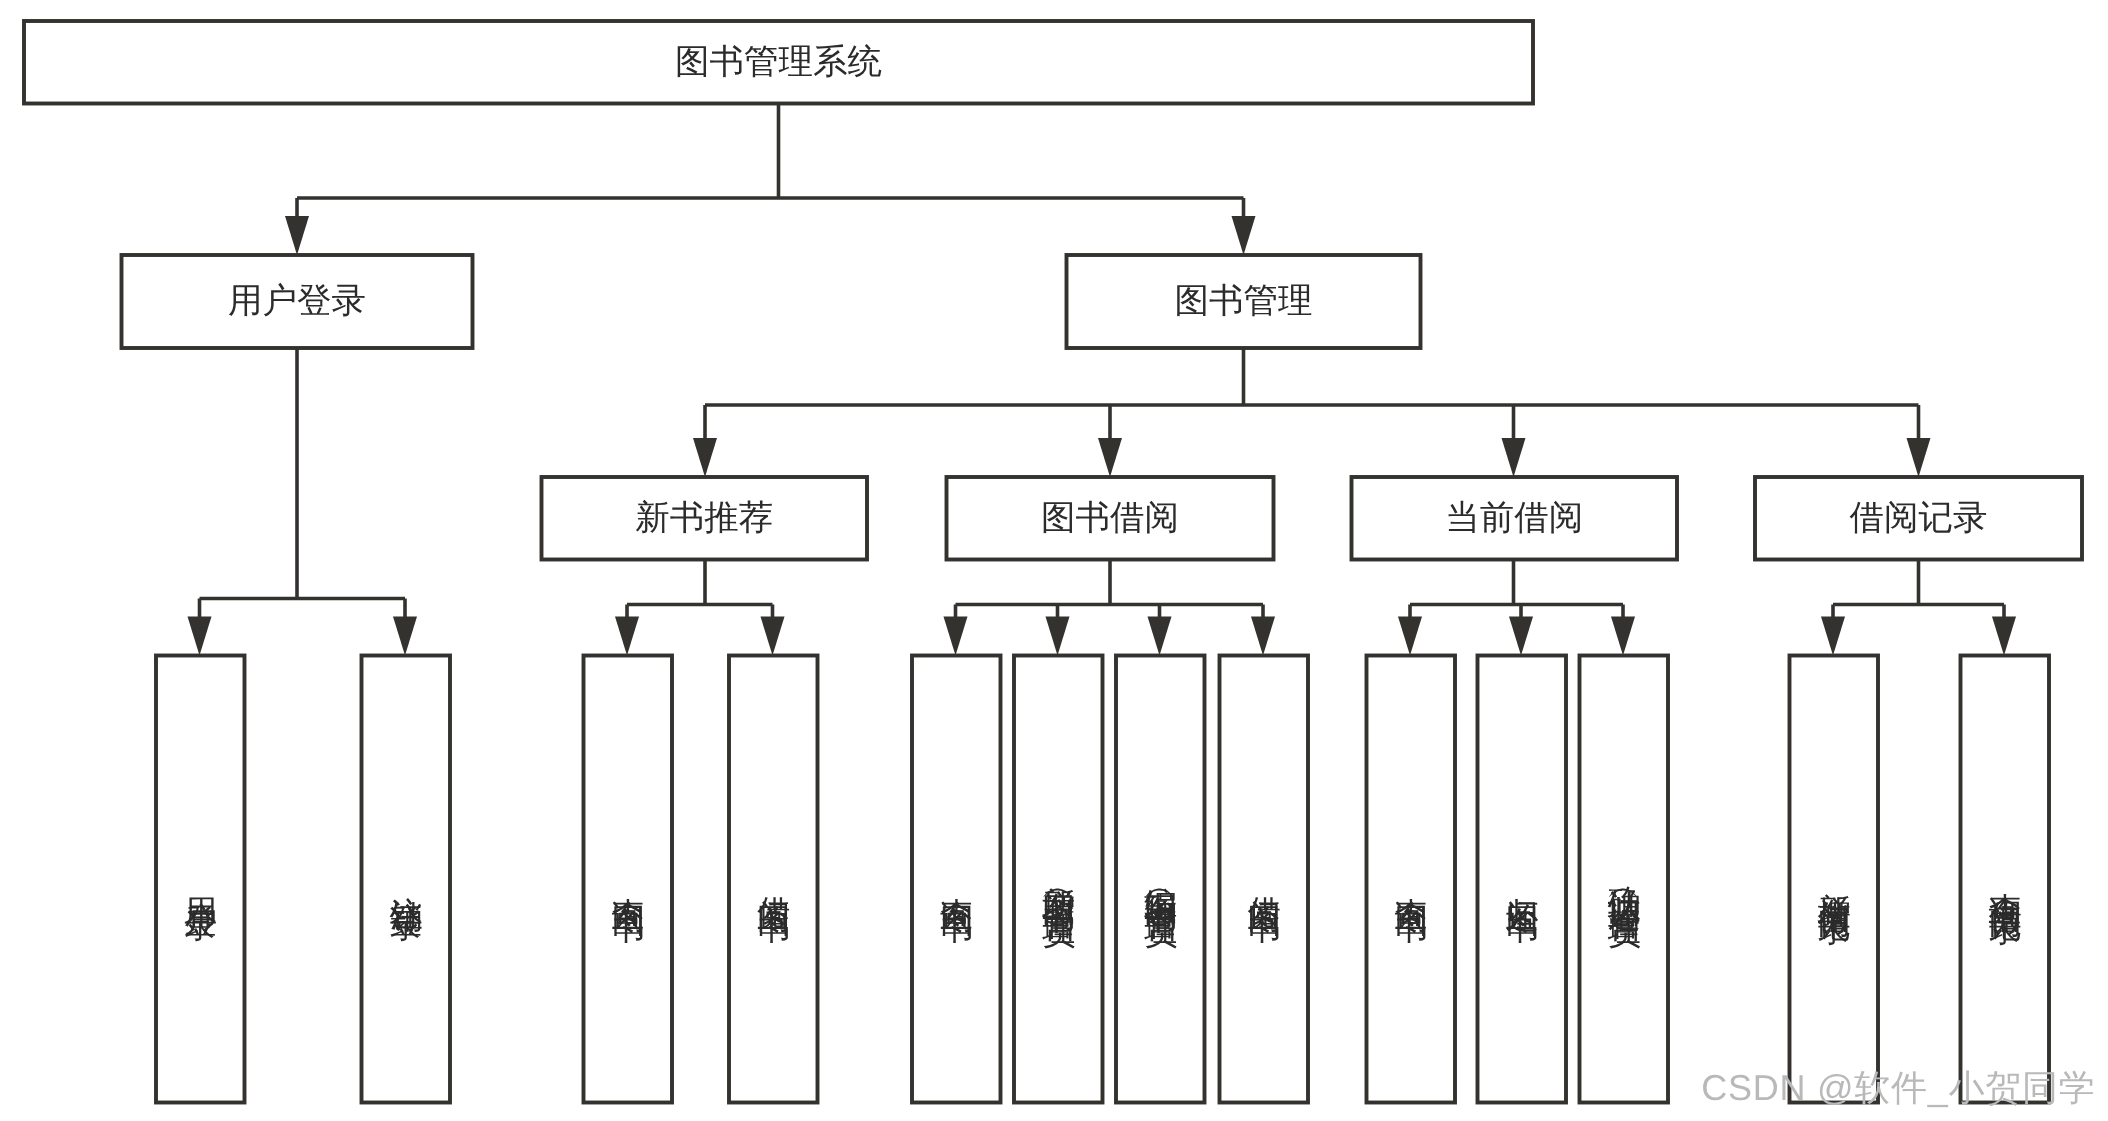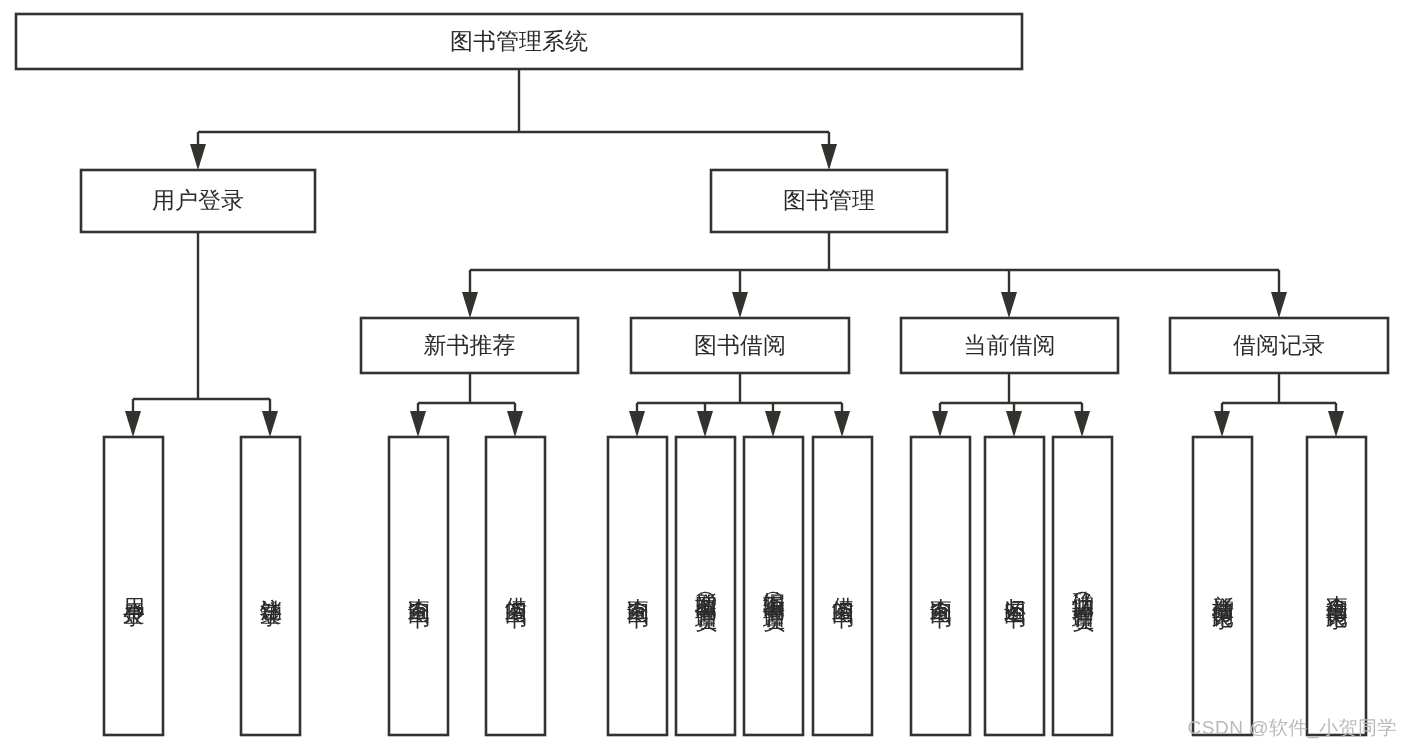--- a/index.html
+++ b/index.html
@@ -71,21 +71,21 @@
     letter-spacing: 3px;
     color: #2b2b2b;
     white-space: nowrap;
     text-align: center;
   }
   .watermark {
     position: absolute;
     right: 8px;
     bottom: 6px;
     font-family: "Liberation Sans", "DejaVu Sans", sans-serif;
-    font-size: 19px;
+    font-size: 24px;
     color: #b9b9b9;
     letter-spacing: 0.5px;
     white-space: nowrap;
     user-select: none;
   }
 </style>
 </head>
 <body>
 
 <div id="diagram-root">

